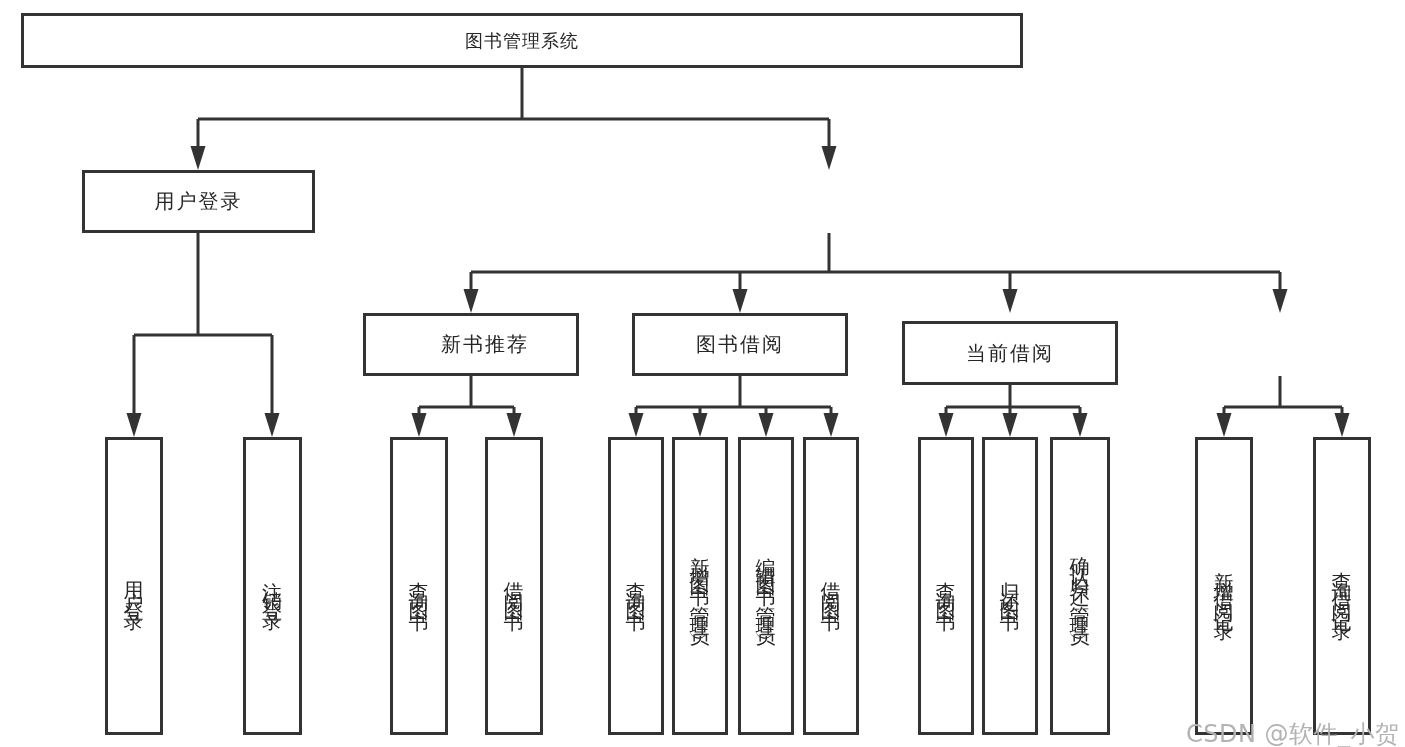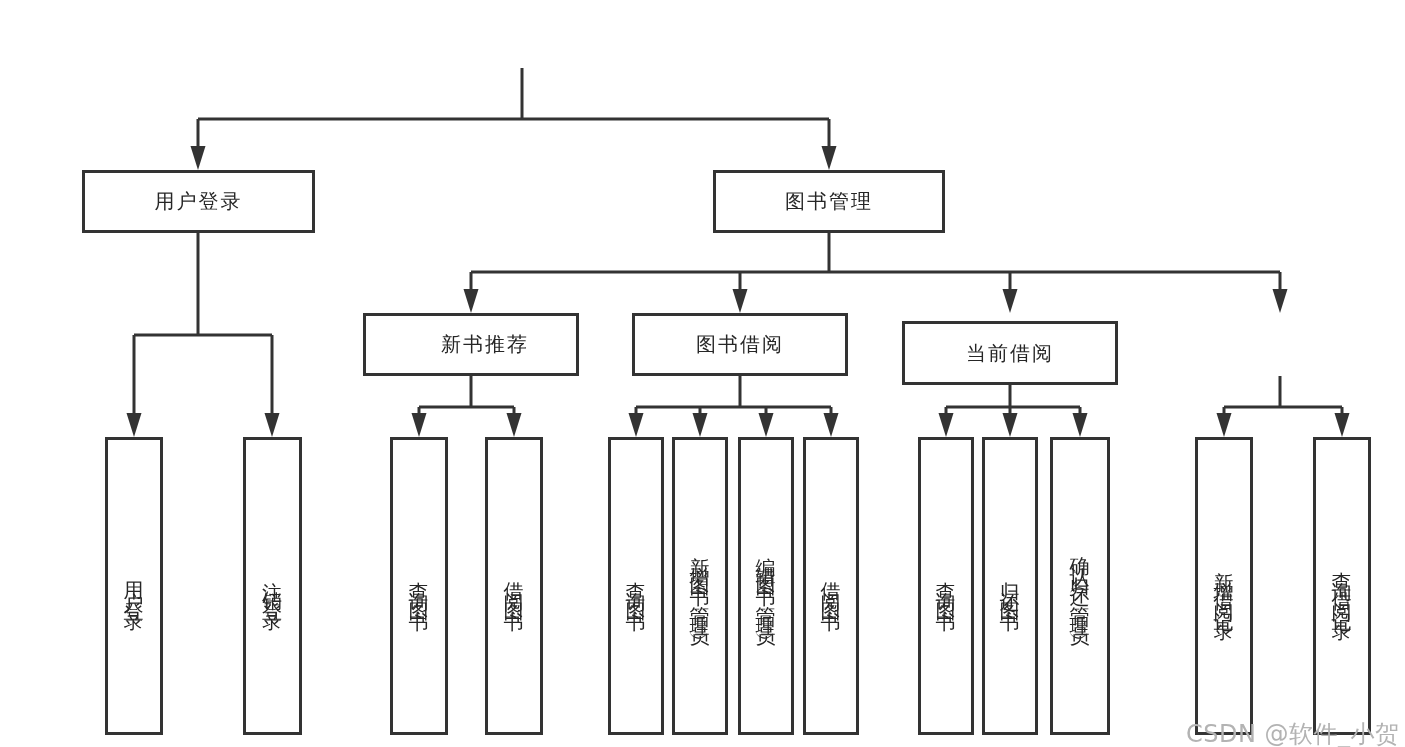--- a/index.html
+++ b/index.html
@@ -132,27 +132,27 @@
     <g>
       <polyline points="1280,376 1280,407"></polyline>
       <polyline points="1224,407 1342,407"></polyline>
       <polyline points="1224,407 1224,417"></polyline>
       <polygon points="1224,437 1216.5,413 1231.5,413"></polygon>
       <polyline points="1342,407 1342,417"></polyline>
       <polygon points="1342,437 1334.5,413 1349.5,413"></polygon>
     </g>
   </svg>
 
+  <div class="node node-root" style="left:21px; top:13px; width:1002px; height:55px;">
+    <span>图书管理系统</span>
+  </div>
 
   <div class="node node-branch" style="left:82px; top:170px; width:233px; height:63px;">
     <span>用户登录</span>
   </div>
-  <div class="node node-branch" style="left:713px; top:170px; width:232px; height:63px;">
-    <span>图书管理</span>
-  </div>
 
   <div class="node node-branch" style="left:363px; top:313px; width:216px; height:63px;padding-left:28px;">
     <span>新书推荐</span>
   </div>
   <div class="node node-branch" style="left:632px; top:313px; width:216px; height:63px;">
     <span>图书借阅</span>
   </div>
   <div class="node node-branch" style="left:902px; top:313px; width:216px; height:64px;margin-top:8px;">
     <span>当前借阅</span>
   </div>

